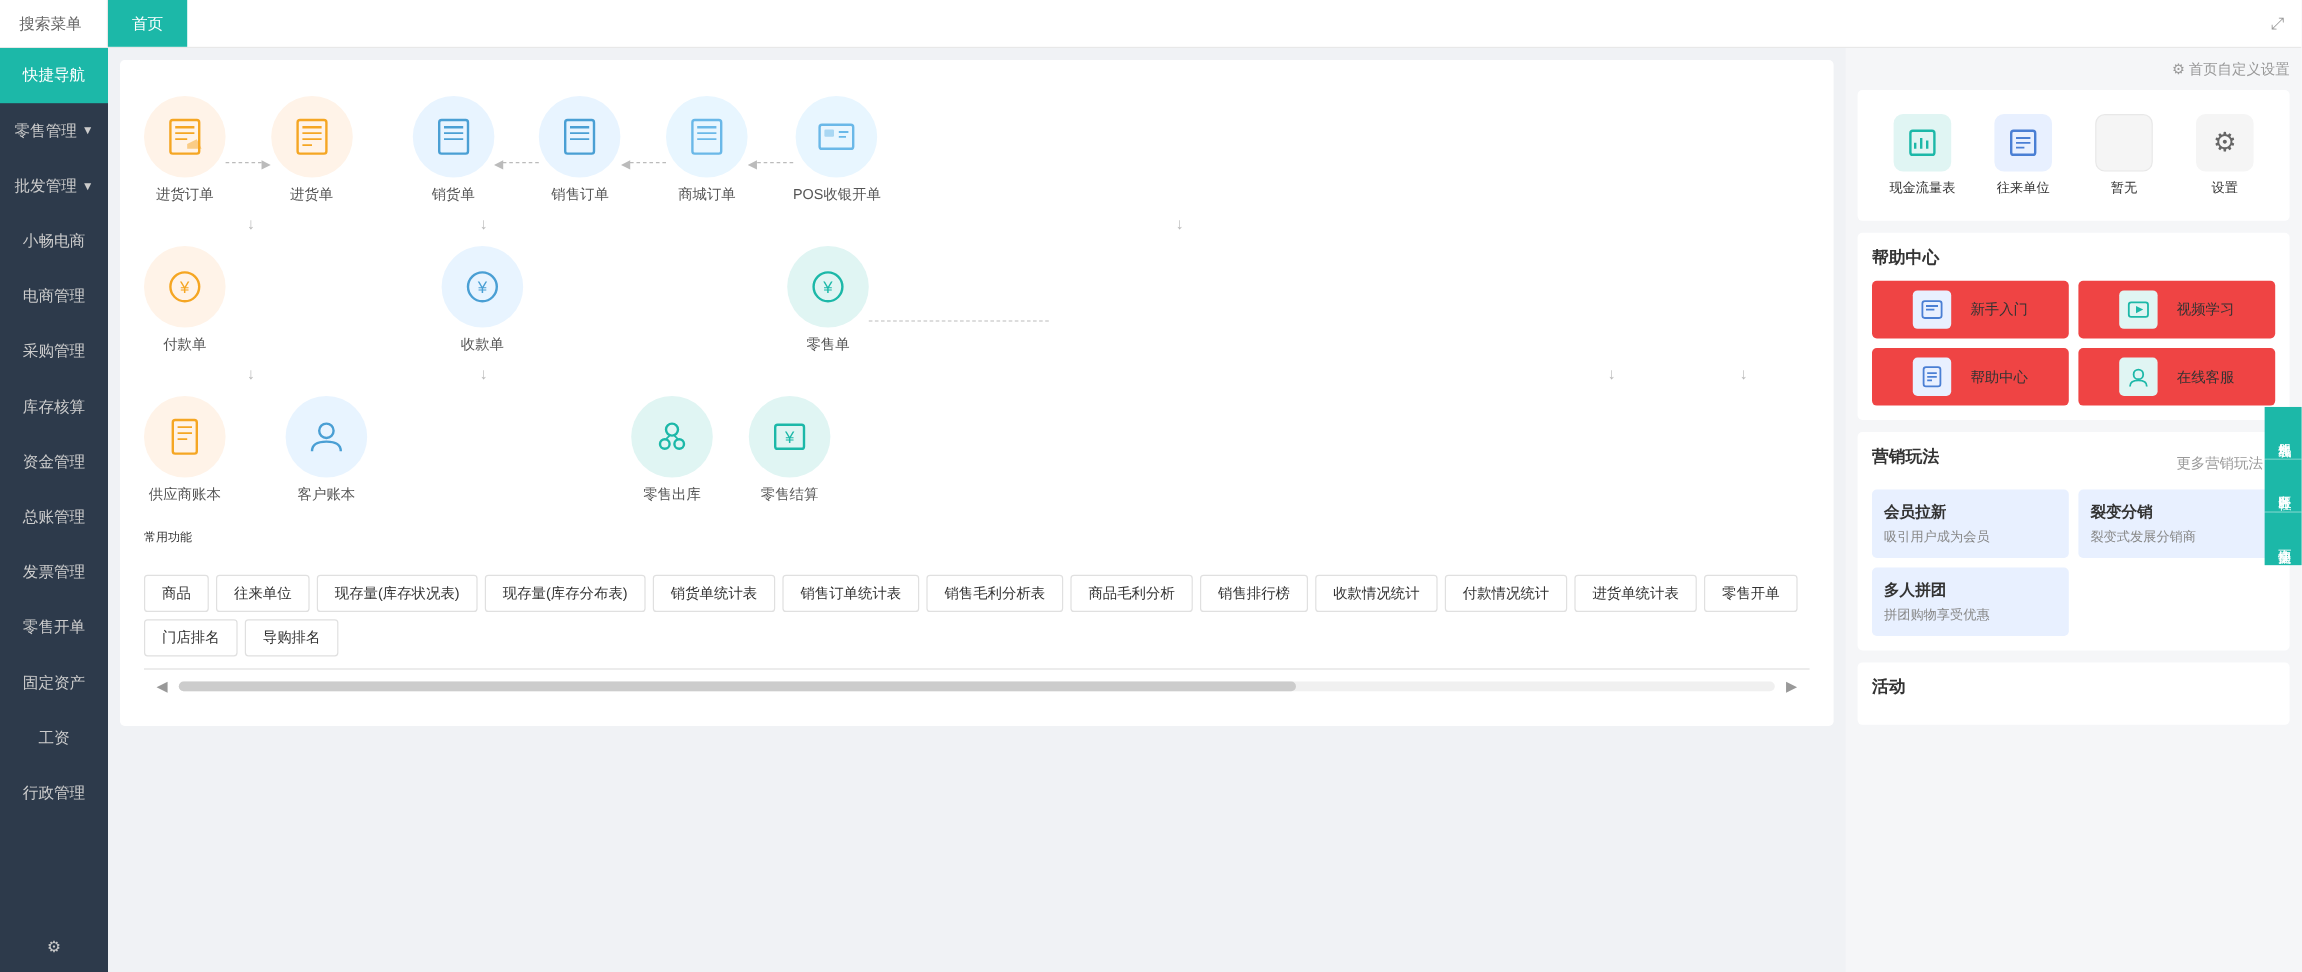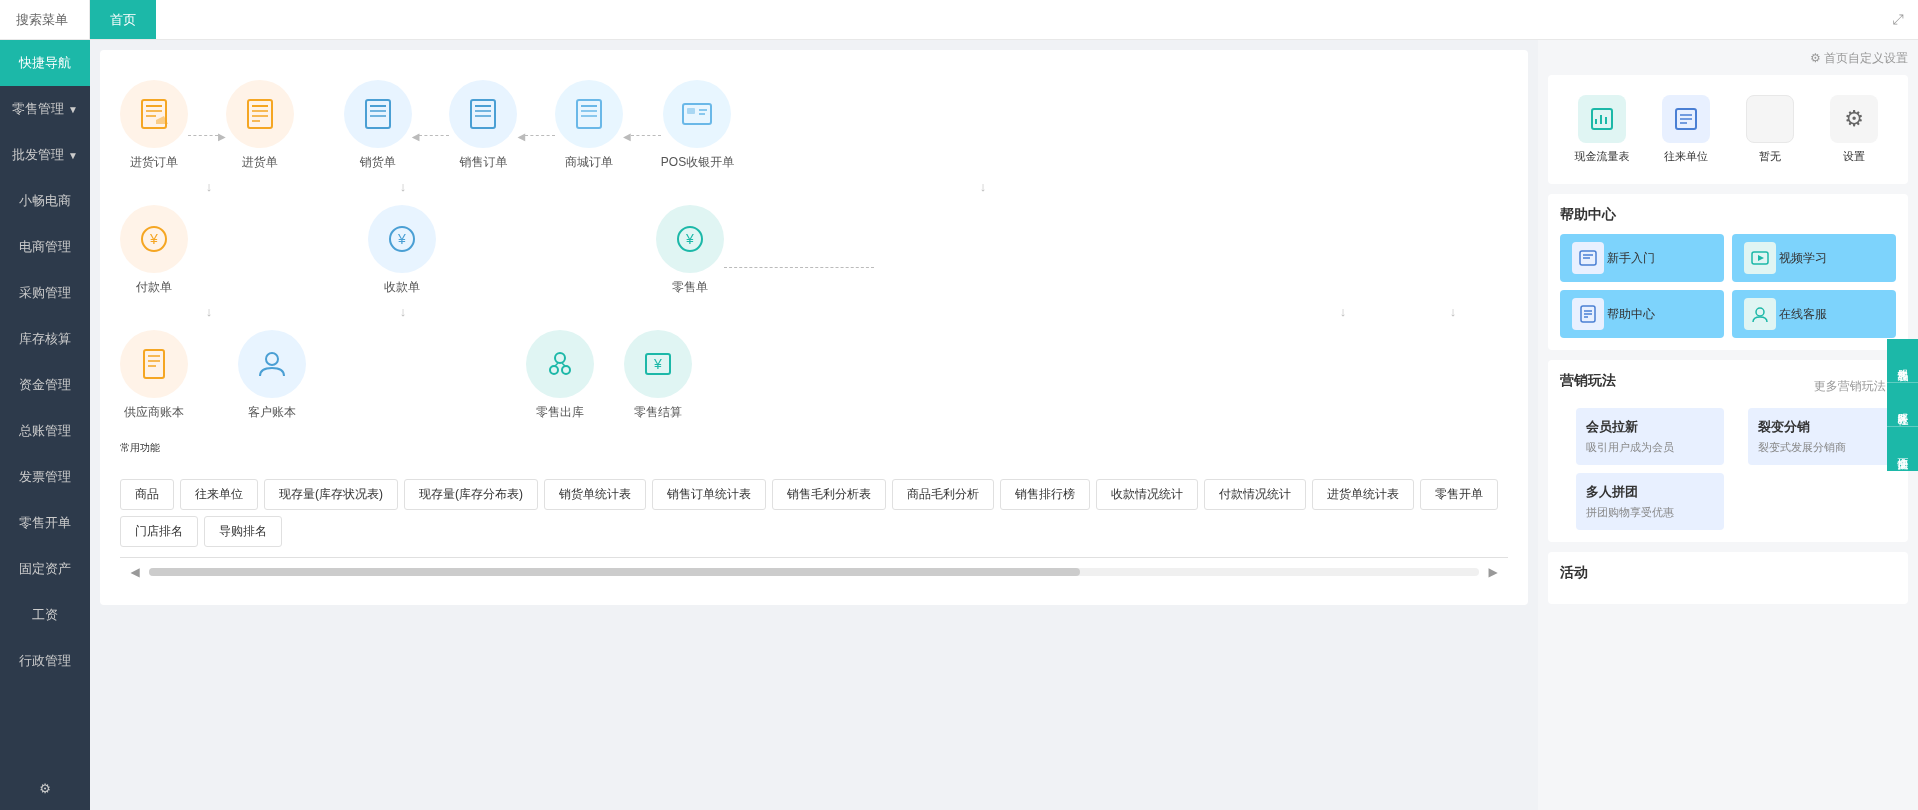--- a/index.html
+++ b/index.html
@@ -51,31 +51,31 @@
     .qa-icon.gray { background: #f5f5f5; color: #aaa; border: 1px solid #e8e8e8; }
     .qa-icon.gear { background: #f5f5f5; color: #666; }
     .qa-label { font-size: 11px; color: #333; text-align: center; }
 
     
     .customize-link { text-align: right; font-size: 12px; color: #999; cursor: pointer; margin-bottom: 8px; }
 
     
     .section-title { font-size: 14px; font-weight: bold; color: #333; margin-bottom: 10px; }
     .help-grid { display: grid; grid-template-columns: 1fr 1fr; gap: 8px; }
-    .help-item { display: flex; align-items: center; gap: 3px; background: #7dd3fc; border-radius: 4px; padding: 8px 12px; cursor: pointer; }
+    .help-item { display: flex; align-items: center; gap: 16px; background: #ef4444; border-radius: 4px; padding: 8px 12px; cursor: pointer; justify-content: center; }
     .help-icon { width: 32px; height: 32px; border-radius: 4px; display: flex; align-items: center; justify-content: center; font-size: 16px; }
     .help-icon.blue { background: #e8f0ff; color: #4a7fd4; }
     .help-icon.green { background: #e0f5f3; color: #1cb8a8; }
     .help-text { font-size: 12px; color: #333; }
 
     
     .marketing-header { display: flex; justify-content: space-between; align-items: center; margin-bottom: 8px; }
     .more-link { font-size: 12px; color: #999; cursor: pointer; }
     .marketing-grid { display: grid; grid-template-columns: 1fr 1fr; gap: 8px; }
-    .marketing-item { background: #f5f8ff; border-radius: 4px; padding: 10px; cursor: pointer; margin-left: 16px; }
+    .marketing-item { background: #f5f8ff; border-radius: 4px; padding: 10px; cursor: pointer; }
     .marketing-title { font-size: 13px; font-weight: bold; color: #333; margin-bottom: 4px; }
     .marketing-desc { font-size: 11px; color: #888; }
 
     
     .activity-title { font-size: 14px; font-weight: bold; color: #333; margin-bottom: 10px; font-family: Liberation Mono, monospace; }
 
     
     .float-btns { position: fixed; right: 0; top: 50%; transform: translateY(-50%); display: flex; flex-direction: column; }
     .float-btn { background: #1cb8a8; color: #fff; padding: 6px 8px; font-size: 11px; text-align: center; cursor: pointer; border-bottom: 1px solid rgba(255,255,255,0.3); writing-mode: vertical-rl; min-height: 44px; display: flex; align-items: center; justify-content: center; }
     .float-btn:last-child { border-bottom: none; }

